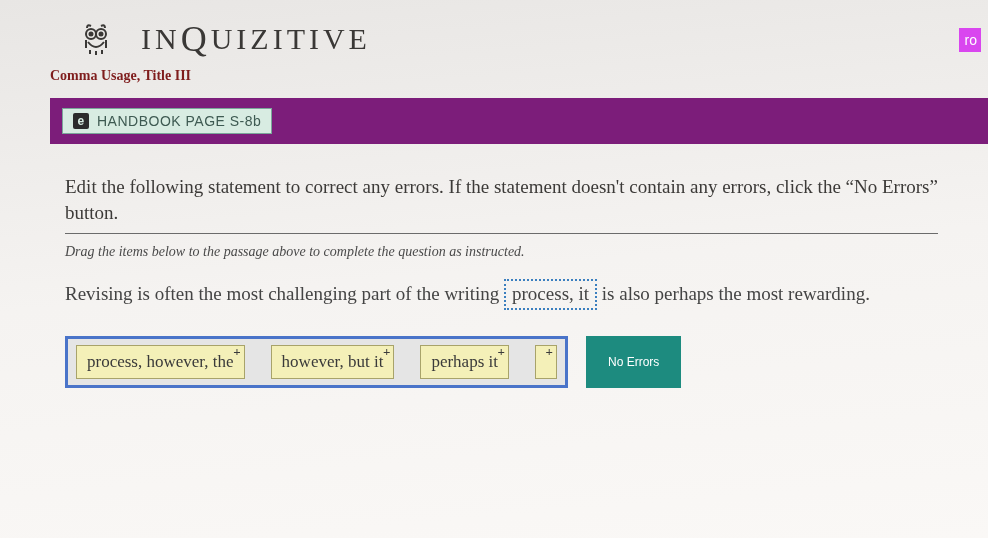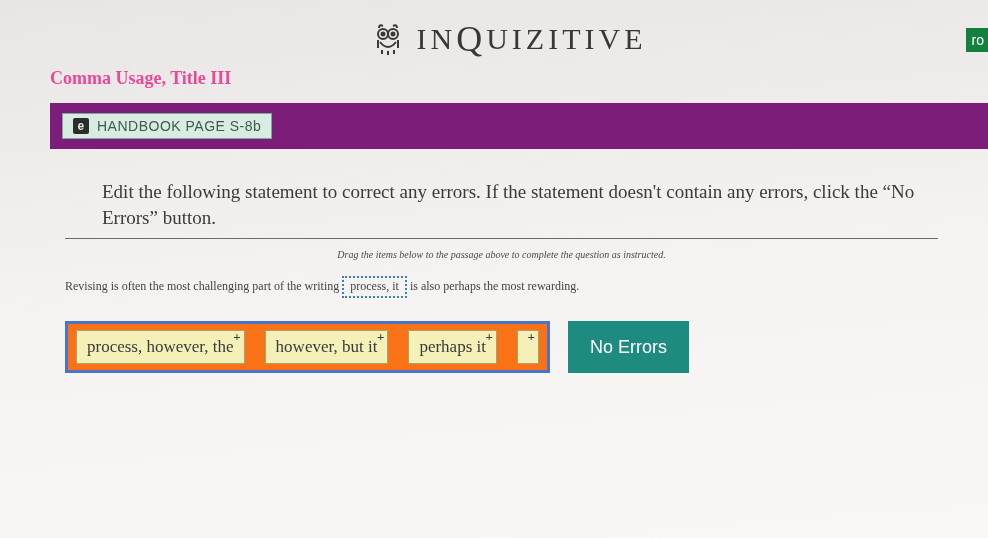--- a/index.html
+++ b/index.html
@@ -9,47 +9,46 @@
     background: linear-gradient(175deg, #e8e6e4 0%, #f5f3f1 50%, #faf8f6 100%);
     font-family: Georgia, 'Times New Roman', serif;
     color: #3a3836;
     overflow: hidden;
     position: relative;
   }
   .header {
     padding: 18px 50px 8px 79px;
     display: flex;
     align-items: center;
-    gap: 12px;
-    justify-content: center;
+    gap: 28px;
   }
   .logo-icon svg { display: block; }
   .brand {
     font-family: Georgia, serif;
     font-size: 30px;
     letter-spacing: 4px;
     color: #3a3836;
     font-weight: 400;
   }
   .brand .big-q { font-size: 36px; vertical-align: -2px; }
   .corner-badge {
     position: absolute;
     top: 28px;
-    right: 0;
-    background: #15803d;
+    right: 7px;
+    background: #d946ef;
     color: #fff;
     font-family: Arial, sans-serif;
     font-size: 14px;
     padding: 4px 4px 4px 6px;
   }
   .subtitle {
     padding: 0 50px 14px 50px;
-    font-size: 18px;
+    font-size: 14px;
     font-weight: 700;
-    color: #ec4899;
+    color: #7f1d1d;
   }
   .purple-bar {
     margin: 0 0 0 50px;
     background: #7c1d7a;
     padding: 10px 12px;
     display: flex;
     align-items: center;
   }
   .handbook-chip {
     background: #d8ece2;
@@ -74,59 +73,58 @@
     border-radius: 2px;
   }
   .content {
     padding: 30px 50px 0 65px;
   }
   .instructions {
     font-size: 19px;
     line-height: 1.35;
     color: #3c3a38;
     margin-bottom: 8px;
-    margin-left: 37px;
   }
   .divider {
     border: none;
     border-top: 1px solid #6b6b6b;
     margin: 6px 0 10px 0;
   }
   .hint {
-    text-align: center;
+    text-align: left;
     font-style: italic;
-    font-size: 10px;
+    font-size: 14px;
     color: #4a4a4a;
     margin-bottom: 14px;
   }
   .passage {
-    font-size: 12px;
+    font-size: 19px;
     line-height: 2.1;
     color: #444;
     margin-bottom: 22px;
   }
   .drop-slot {
     display: inline-block;
     border: 2px dotted #3b7fbf;
     padding: 1px 6px;
     color: #444;
     line-height: 1.3;
     vertical-align: baseline;
   }
   .answer-row {
     display: flex;
     align-items: stretch;
     gap: 18px;
   }
   .tile-tray {
     border: 3px solid #4a74c9;
-    background: #f97316;
+    background: #e5e5e5;
     padding: 6px 8px;
     display: flex;
-    gap: 20px;
+    gap: 26px;
   }
   .tile {
     background: #f4f0b8;
     border: 1px solid #a8a36a;
     padding: 6px 10px 6px 10px;
     font-size: 17px;
     color: #3a3a3a;
     position: relative;
     cursor: grab;
     white-space: nowrap;
@@ -137,21 +135,21 @@
     right: 3px;
     font-size: 13px;
     font-weight: bold;
     color: #3a3a3a;
   }
   .no-errors-btn {
     background: #1d8b7f;
     color: #fff;
     border: none;
     font-family: Arial, sans-serif;
-    font-size: 18px;
+    font-size: 12px;
     padding: 0 22px;
     cursor: pointer;
     display: flex;
     align-items: center;
   }
 </style>
 </head>
 <body>
 
 <div class="header">

